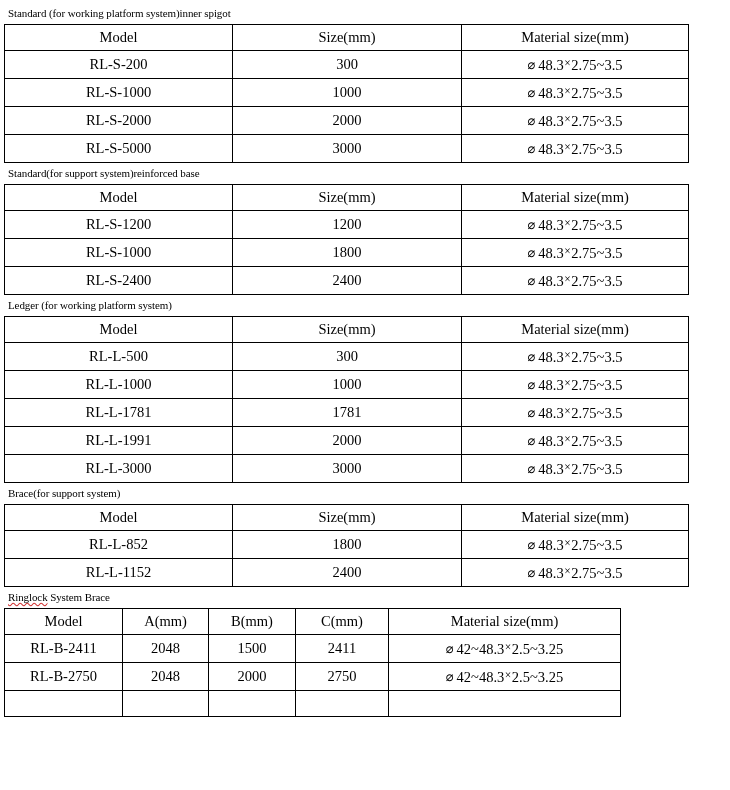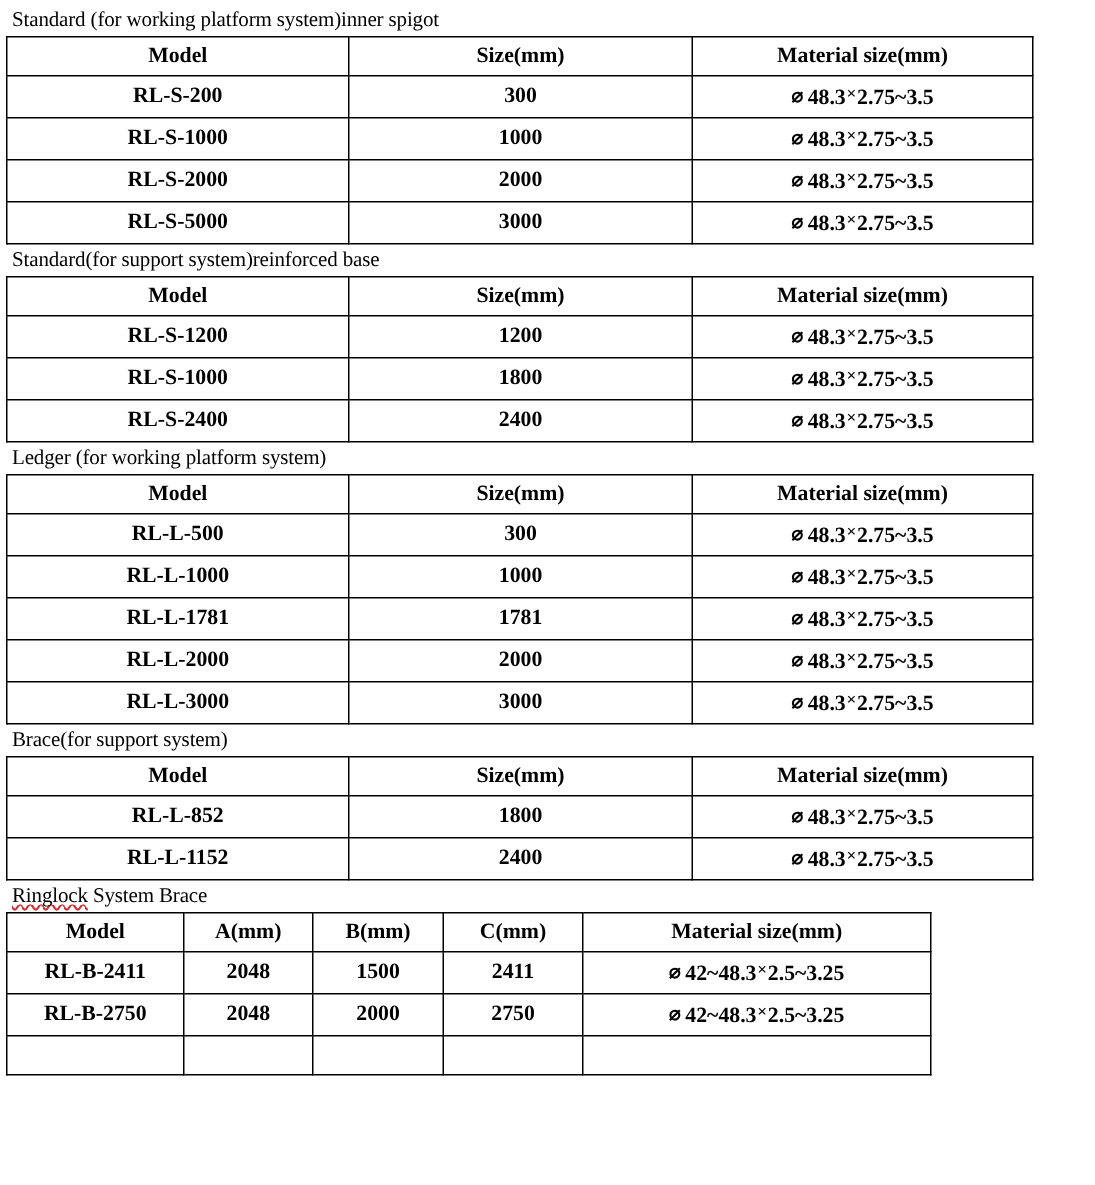--- a/index.html
+++ b/index.html
@@ -19,37 +19,36 @@
     position: relative;
     width: 730px;
     height: 790px;
     box-sizing: border-box;
     padding: 3px 0 0 4px;
   }
   .section {
     margin: 0 0 0 0;
   }
   .section-title {
-    font-size: 14px;
+    font-size: 11px;
     line-height: 19px;
     padding: 1px 0 1px 4px;
     white-space: nowrap;
     letter-spacing: -0.1px;
   }
   .spell-error {
     text-decoration: underline wavy #d03030;
     text-decoration-skip-ink: none;
     text-underline-offset: 1px;
   }
   table.spec {
     border-collapse: collapse;
     table-layout: fixed;
     margin: 0;
     font-size: 14.5px;
-    font-weight: bold;
   }
   table.spec td {
     border: 1.1px solid #000000;
     text-align: center;
     vertical-align: middle;
     height: 25px;
     line-height: 25px;
     padding: 0 2px;
     white-space: nowrap;
     overflow: hidden;
@@ -184,21 +183,21 @@
               <td class="">RL-L-1000</td>
               <td class="">1000</td>
               <td class=""><span class="mat"><span class="dia">⌀</span><span>48.3</span><span class="times">×</span><span>2.75~3.5</span></span></td>
             </tr>
             <tr>
               <td class="">RL-L-1781</td>
               <td class="">1781</td>
               <td class=""><span class="mat"><span class="dia">⌀</span><span>48.3</span><span class="times">×</span><span>2.75~3.5</span></span></td>
             </tr>
             <tr>
-              <td class="">RL-L-2000</td>
+              <td class="">RL-L-1991</td>
               <td class="">2000</td>
               <td class=""><span class="mat"><span class="dia">⌀</span><span>48.3</span><span class="times">×</span><span>2.75~3.5</span></span></td>
             </tr>
             <tr>
               <td class="">RL-L-3000</td>
               <td class="">3000</td>
               <td class=""><span class="mat"><span class="dia">⌀</span><span>48.3</span><span class="times">×</span><span>2.75~3.5</span></span></td>
             </tr>
           </tbody>
         </table>

